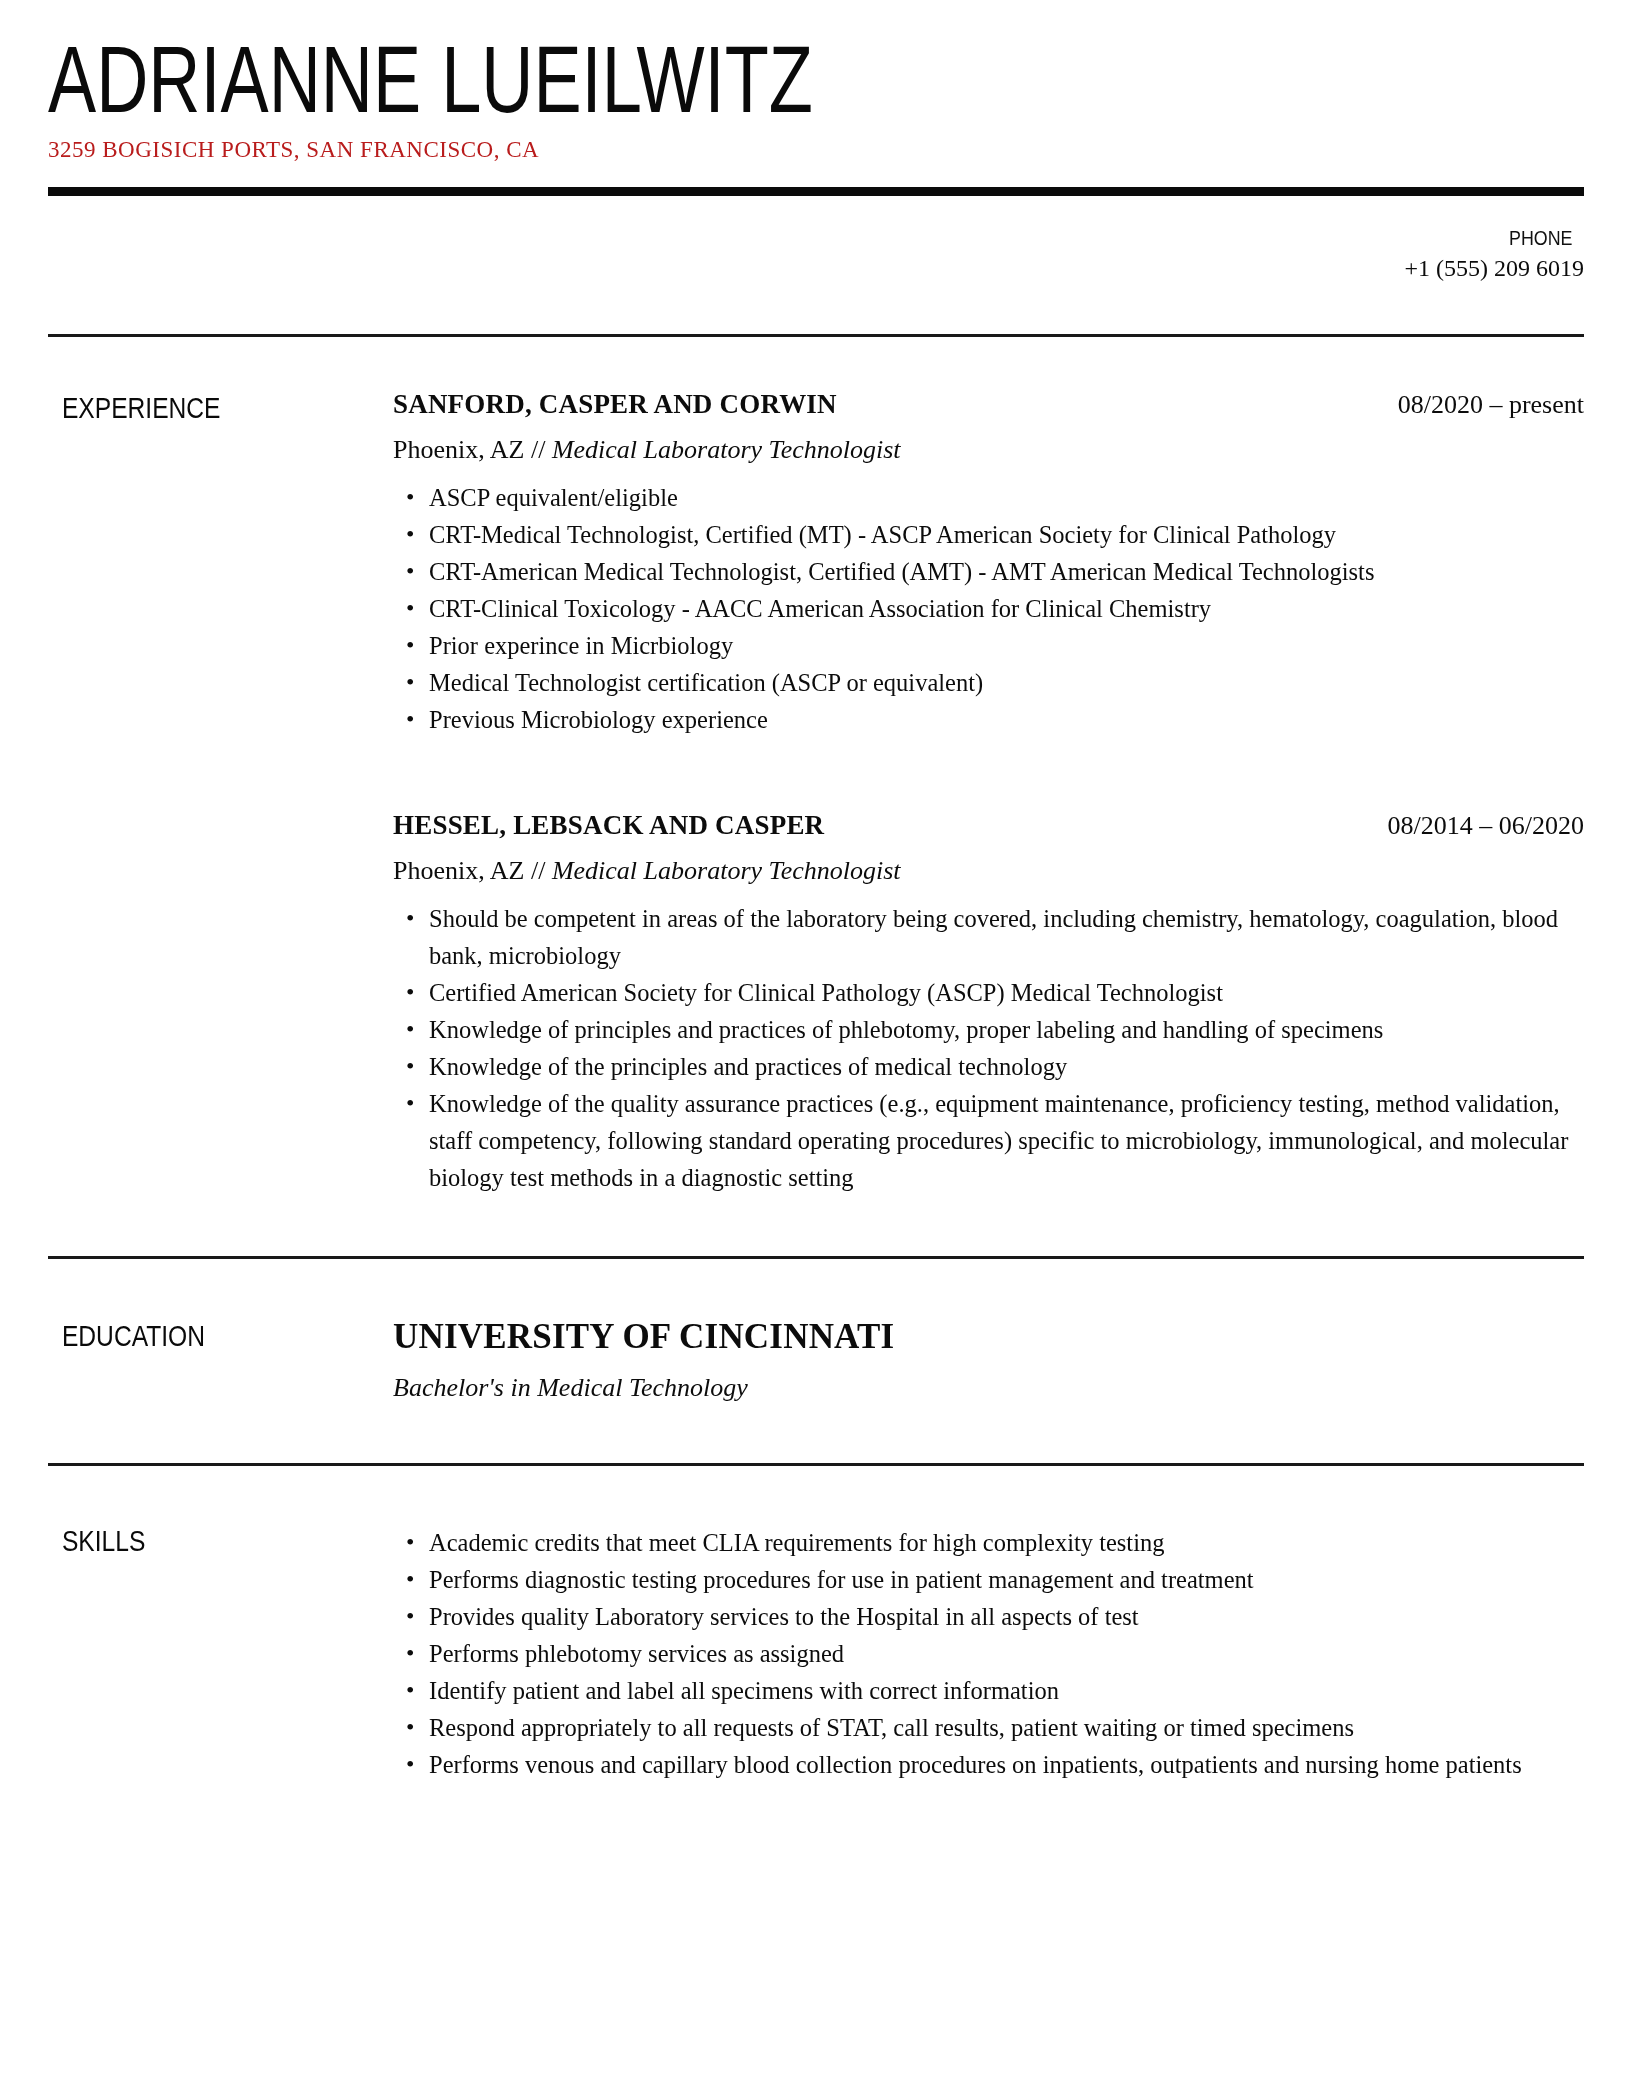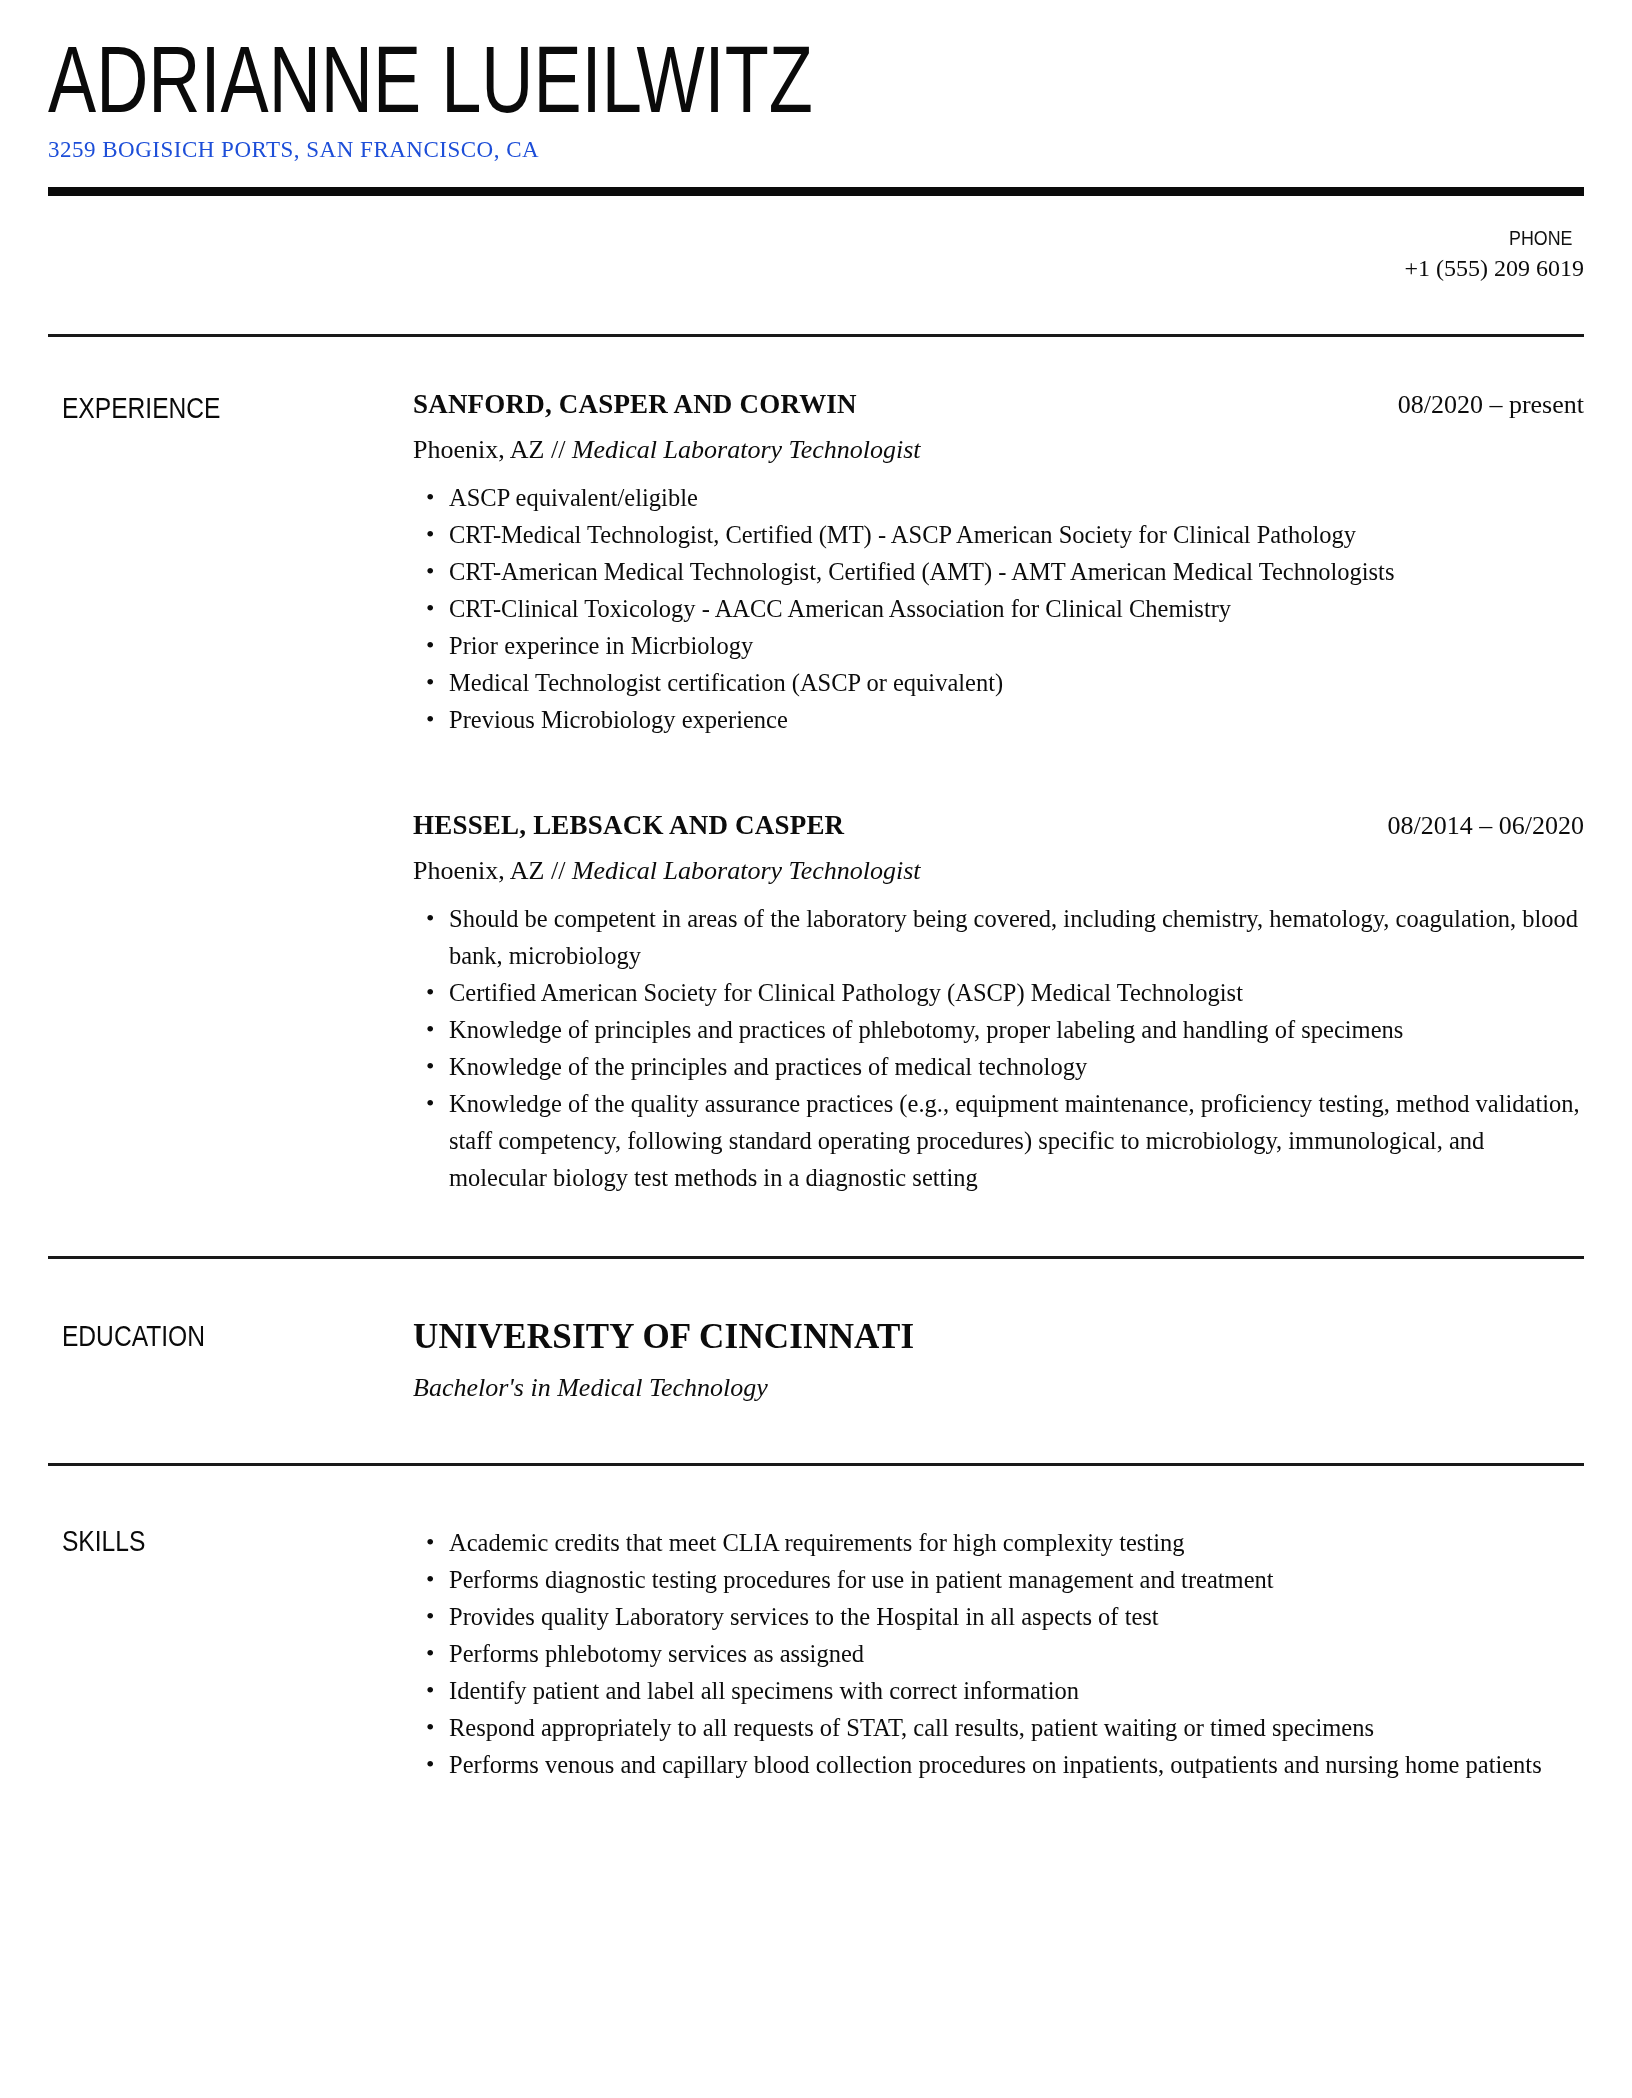--- a/index.html
+++ b/index.html
@@ -29,21 +29,21 @@
     transform: scaleX(0.76);
     transform-origin: 0 50%;
     white-space: nowrap;
     color: #0a0a0a;
   }
   .address {
     font-family: "Liberation Serif", serif;
     font-size: 23px;
     letter-spacing: 0.5px;
     margin-top: 10px;
-    color: #1d4ed8;
+    color: #b91c1c;
   }
   .thick-bar {
     height: 9px;
     background: #0a0a0a;
     margin-top: 24px;
   }
 
   
   .contact { margin-top: 30px; text-align: right; }
   .contact-label {
@@ -67,21 +67,20 @@
     border: none;
   }
   .divider.after-contact { margin-top: 52px; }
   .divider.mid { margin-top: 60px; }
 
   
   .section {
     display: grid;
     grid-template-columns: 345px 1fr;
     align-items: start;
-    gap: 20px;
   }
   .section.experience { margin-top: 52px; }
   .section.education  { margin-top: 58px; }
   .section.skills     { margin-top: 56px; }
   .section-label {
     font-family: "Liberation Sans", sans-serif;
     font-size: 30px;
     font-weight: 400;
     display: inline-block;
     transform: scaleX(0.82);

